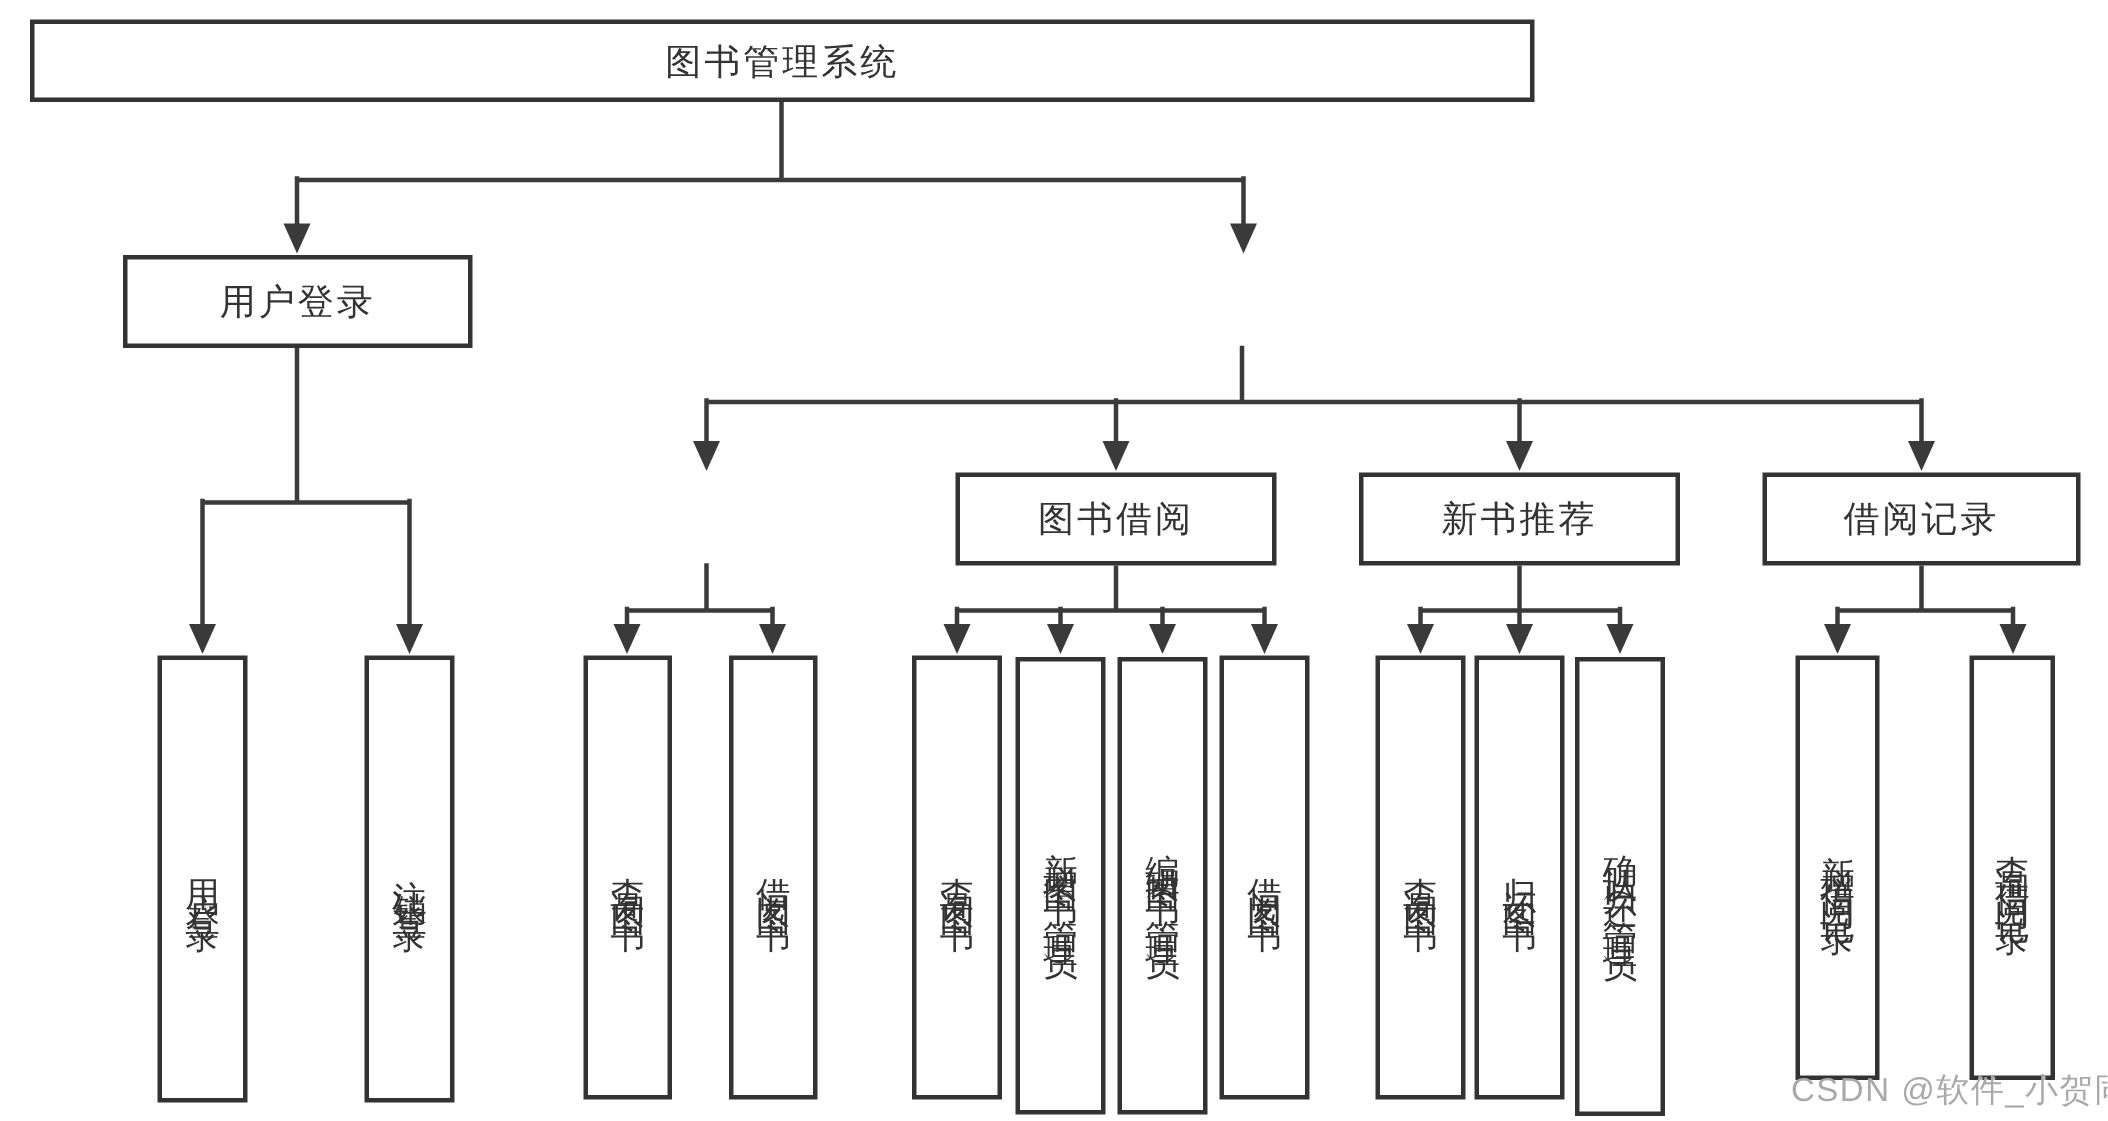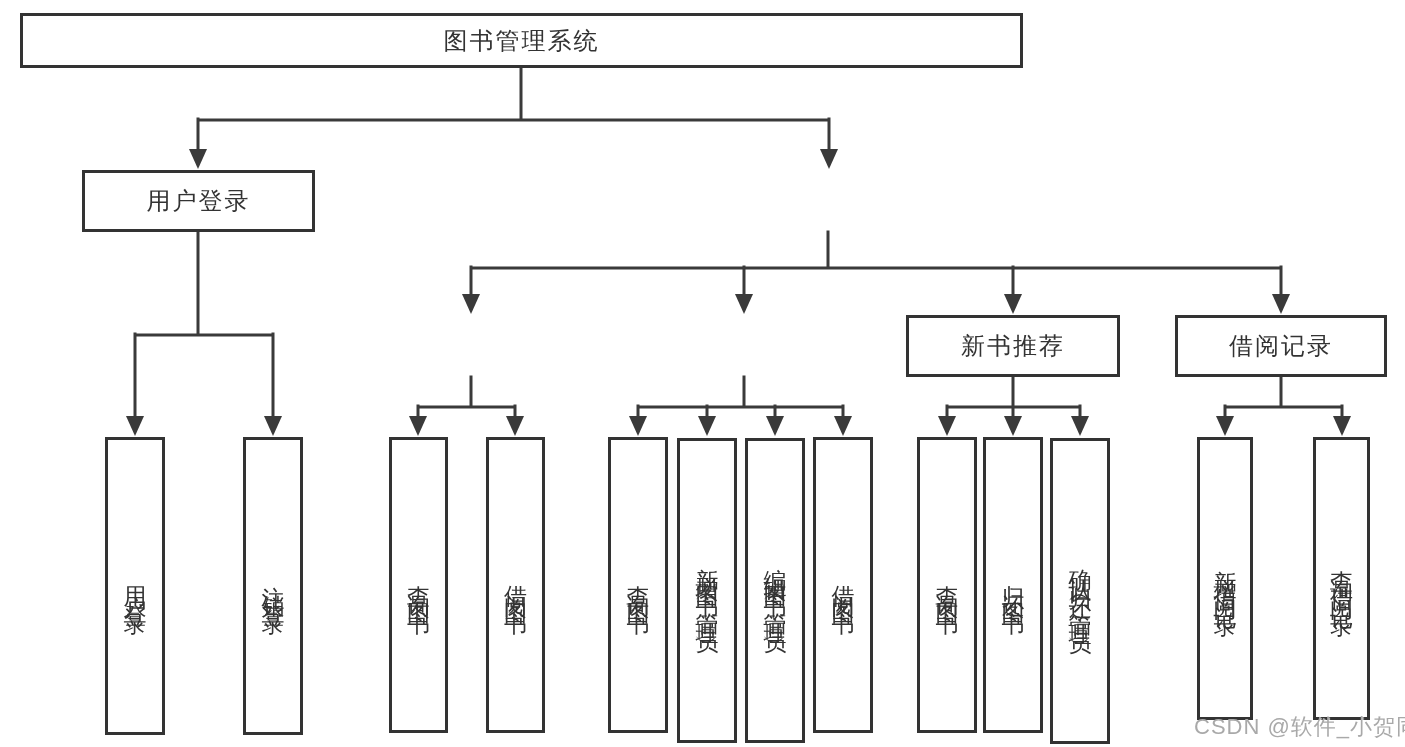--- a/index.html
+++ b/index.html
@@ -105,20 +105,21 @@
     <polygon points="1004,416 1022,416 1013,436"></polygon>
     <polygon points="1071,416 1089,416 1080,436"></polygon>
     <polygon points="1216,416 1234,416 1225,436"></polygon>
     <polygon points="1333,416 1351,416 1342,436"></polygon>
   </svg>
 
   <div class="hbox" style="left:20px;top:13px;width:1003px;height:55px">图书管理系统</div>
 
   <div class="hbox" style="left:82px;top:170px;width:233px;height:62px">用户登录</div>
 
+  <div class="hbox" style="left:637px;top:315px;width:214px;height:62px">图书借阅</div>
   <div class="hbox" style="left:906px;top:315px;width:214px;height:62px">新书推荐</div>
   <div class="hbox" style="left:1175px;top:315px;width:212px;height:62px">借阅记录</div>
 
   <div class="leaf" style="left:105px;top:437px;width:60px;height:298px">用户登录</div>
   <div class="leaf" style="left:243px;top:437px;width:60px;height:298px">注销登录</div>
 
   <div class="leaf" style="left:389px;top:437px;width:59px;height:296px">查询图书</div>
   <div class="leaf" style="left:486px;top:437px;width:59px;height:296px">借阅图书</div>
 
   <div class="leaf" style="left:608px;top:437px;width:60px;height:296px">查询图书</div>

